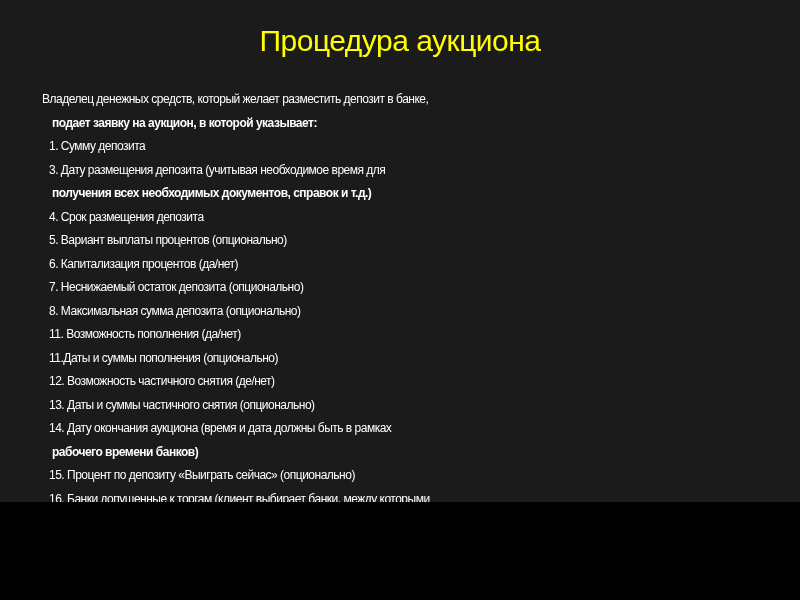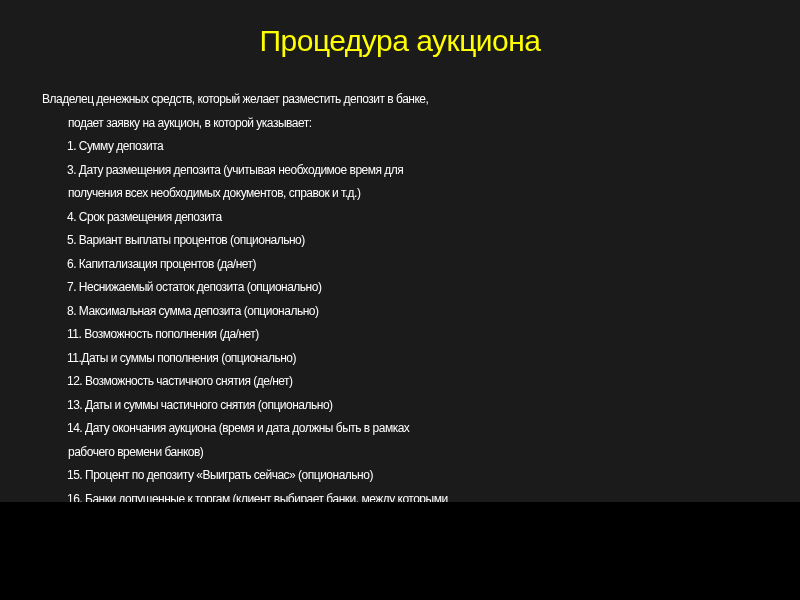--- a/index.html
+++ b/index.html
@@ -31,29 +31,30 @@
     color:var(--title);
   }
   .slide-body{
     margin-top:28px;
     font-size:12px;
     line-height:23.5px;
     letter-spacing:-0.5px;
     font-stretch:condensed;
   }
   .line{
-    padding-left:67px;
+    padding-left:49px;
     padding-right:20px;
     white-space:nowrap;
   }
   .line.intro{
     padding-left:42px;
   }
   .line.cont{
-    padding-left:68px;
+    padding-left:52px;
+    font-weight:bold;
   }
 </style>
 </head>
 <body>
 
 <div class="slide">
   <h1 class="slide-title">Процедура аукциона</h1>
 
   <div class="slide-body">
     <div class="line intro">Владелец денежных средств, который желает разместить депозит в банке,</div>

